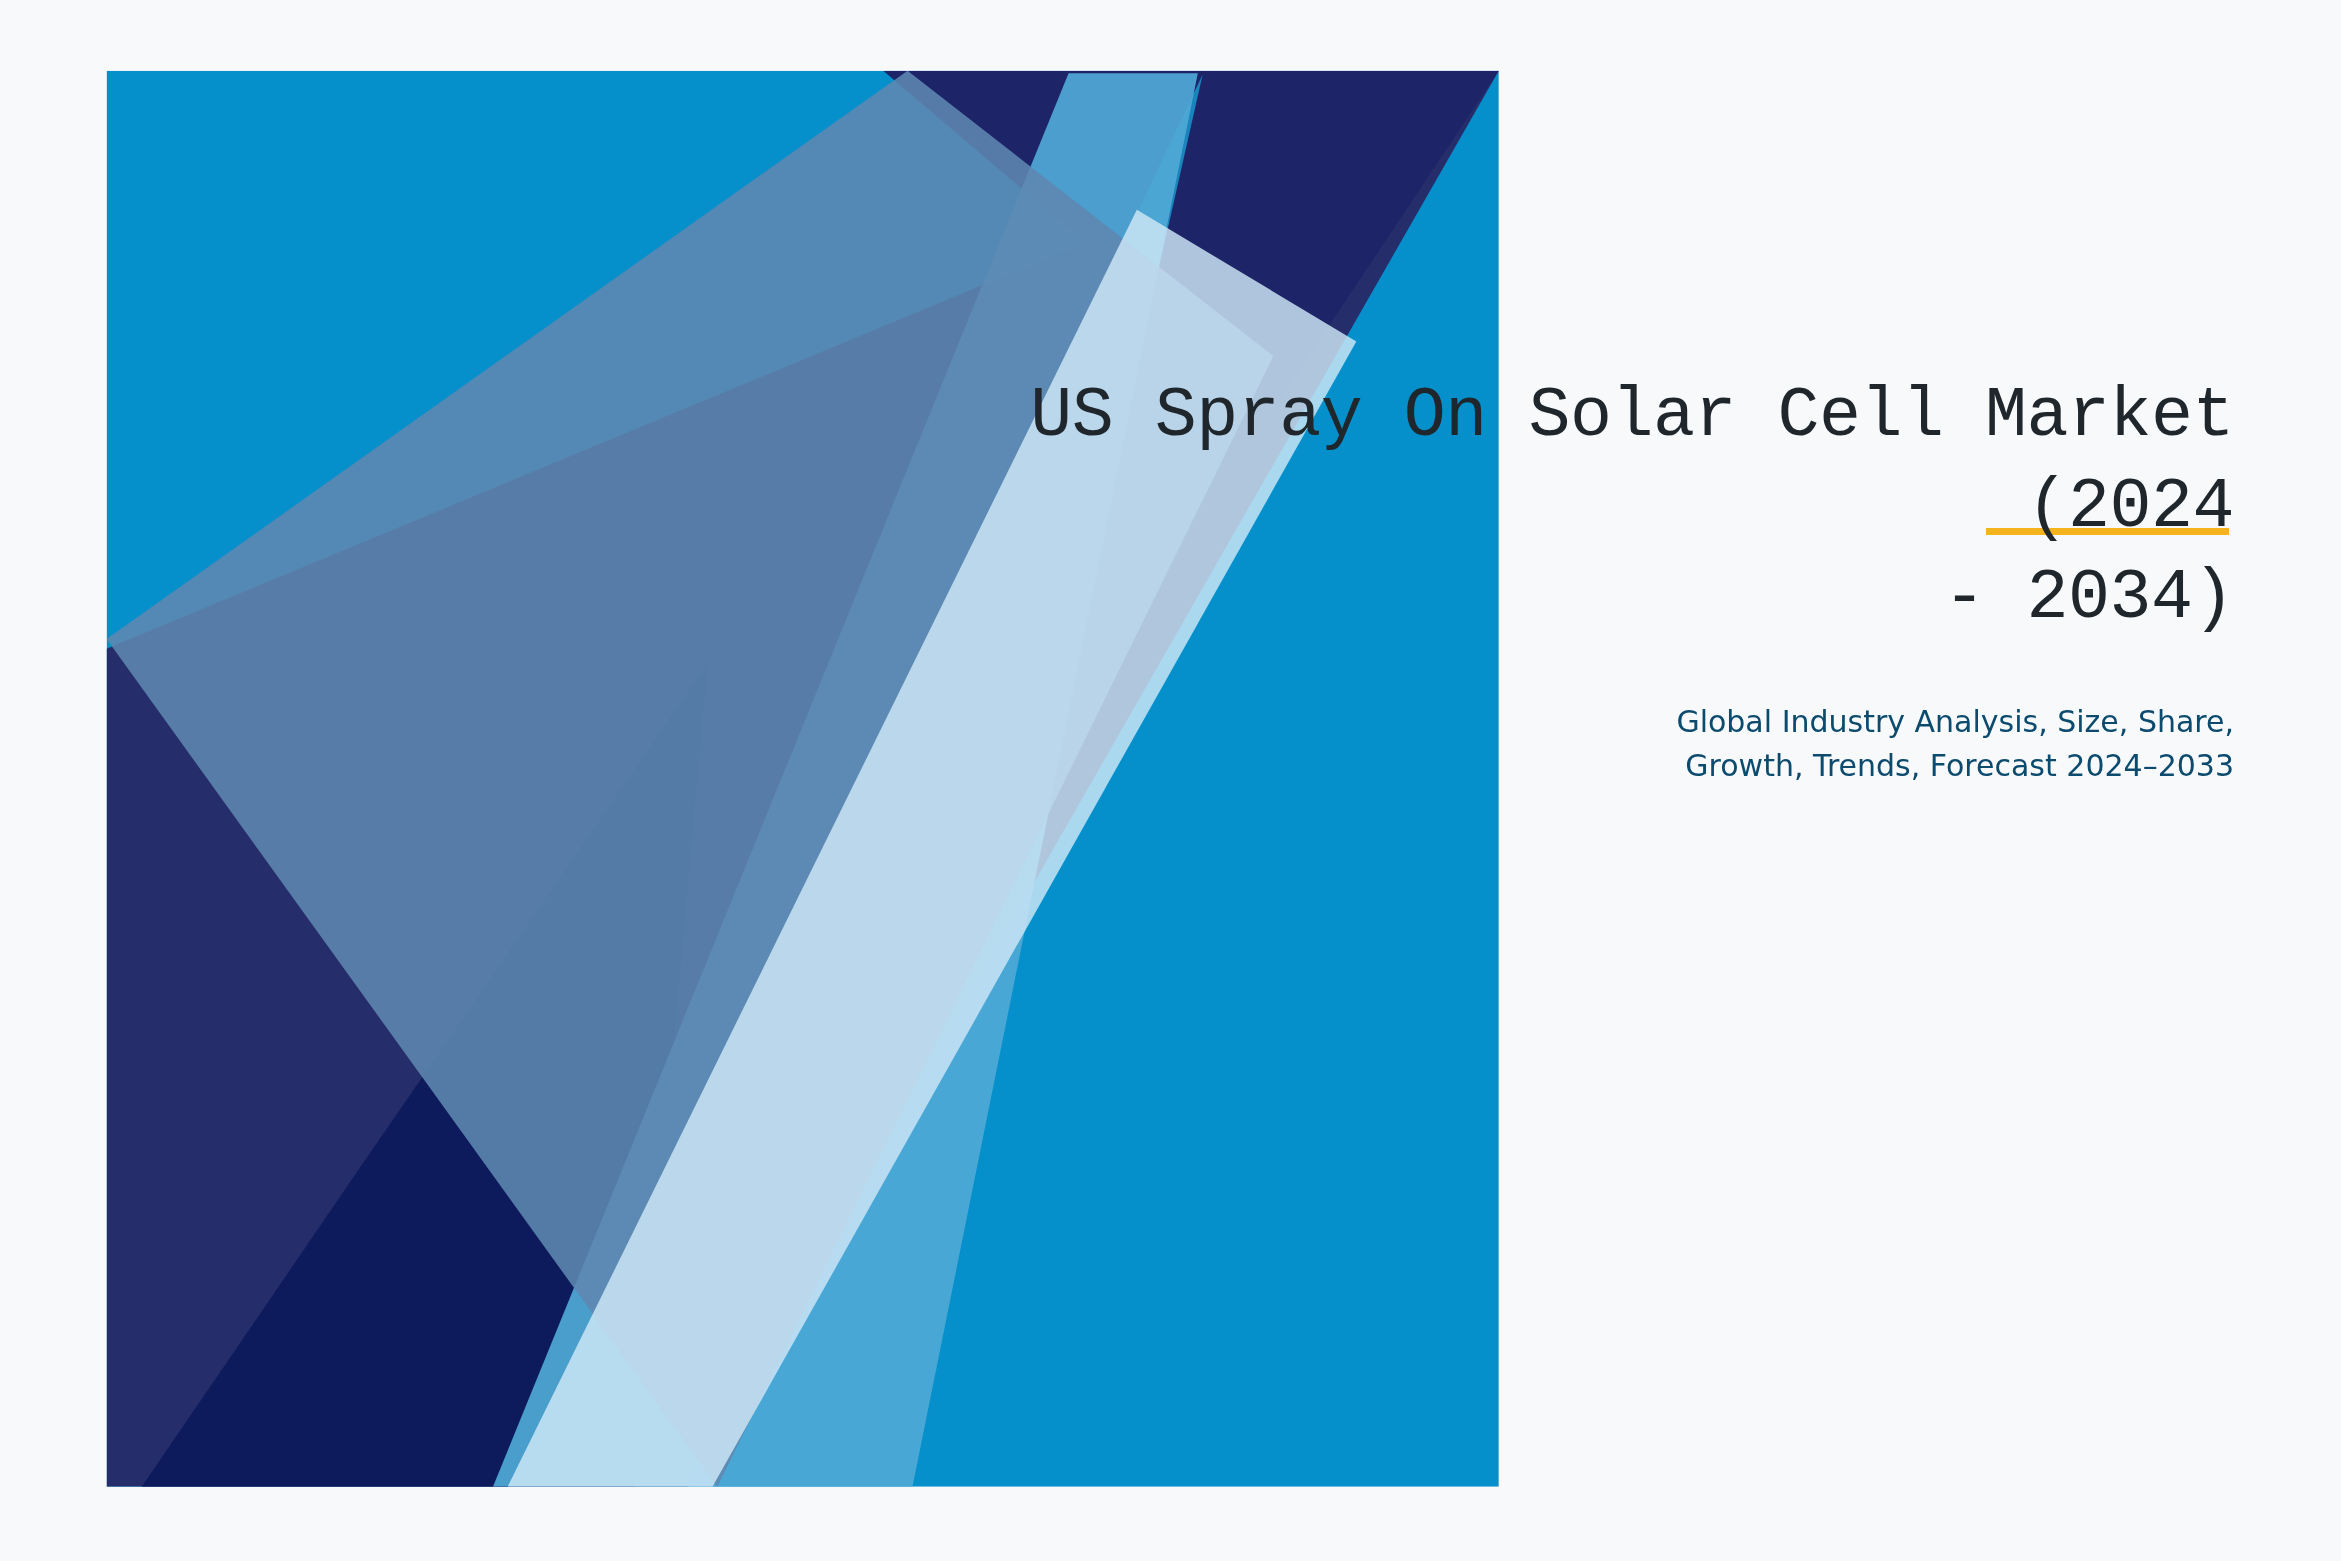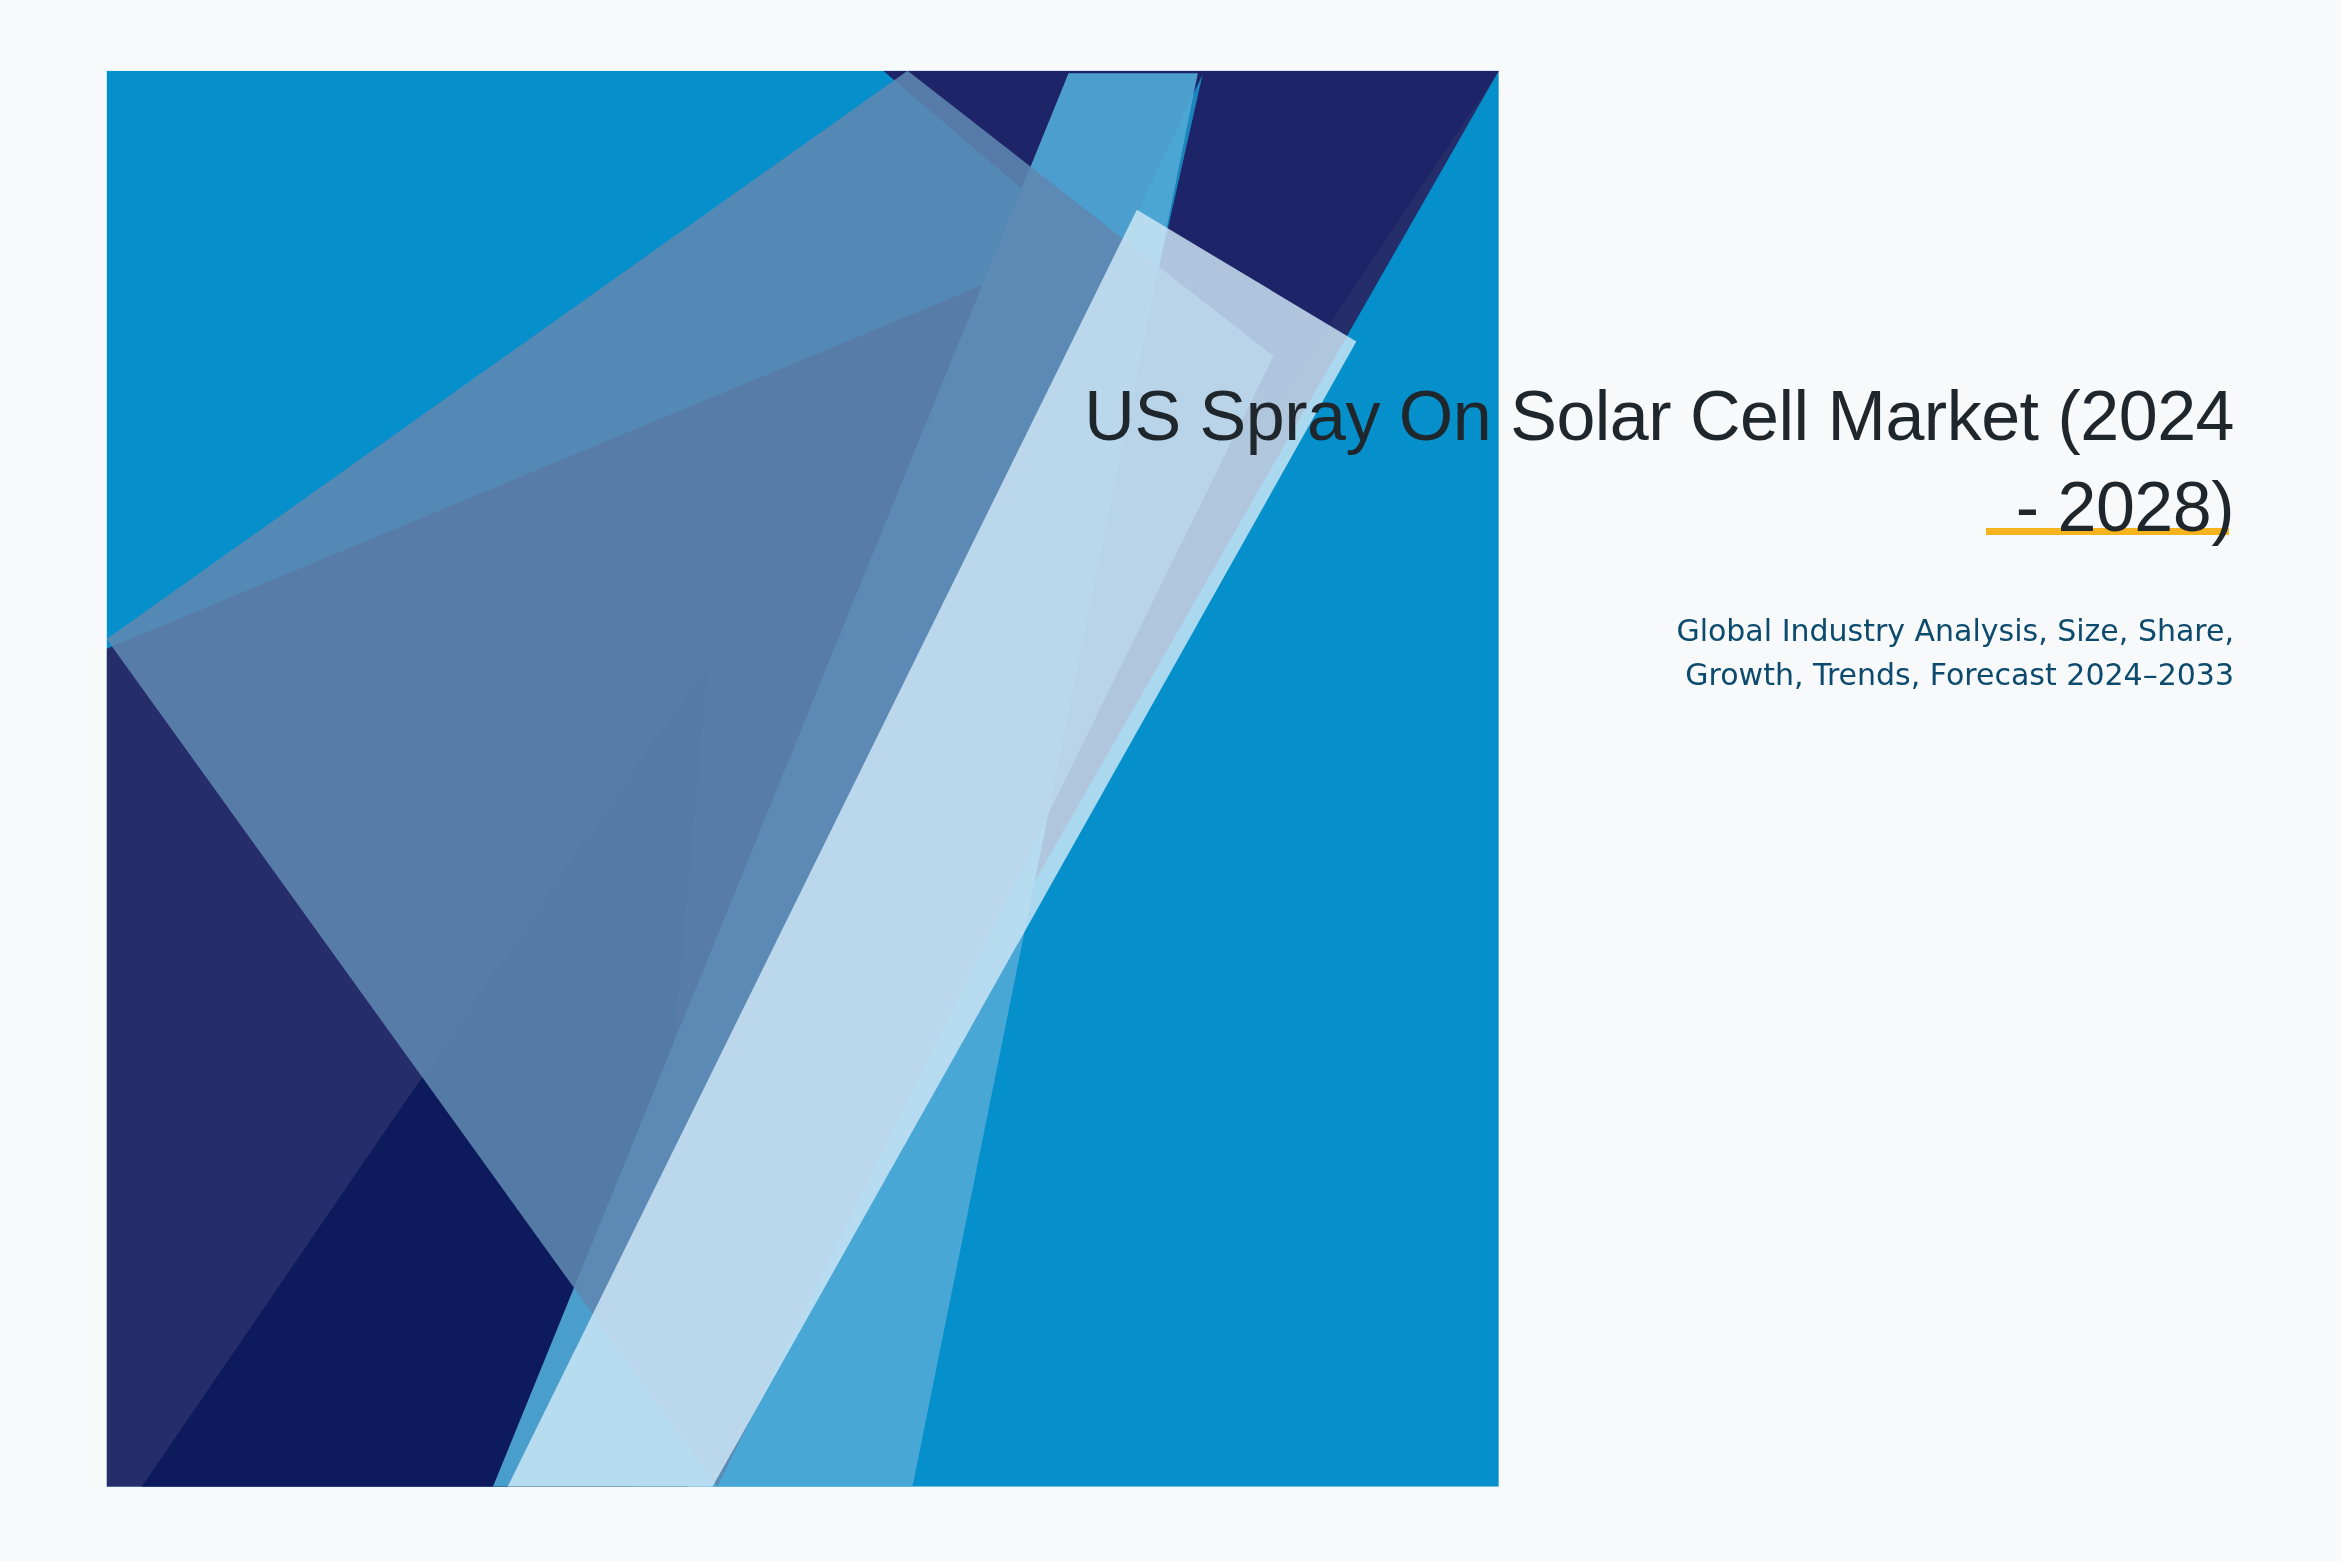--- a/index.html
+++ b/index.html
@@ -31,21 +31,21 @@
   
   #text-block {
     position: absolute;
     right: 108px;
     top: 371px;
     width: 1347px;
     text-align: right;
   }
   #title-line {
     margin: 0;
-    font-family: Liberation Sans, sans-serif;
+    font-family: Liberation Mono, monospace;
     font-weight: 400;
     font-size: 70px;
     line-height: 1.30;
     letter-spacing: -0.5px;
     color: #1f262c;
     position: relative;
     z-index: 3;
   }
   #title-underline {
     position: absolute;
@@ -102,21 +102,21 @@
 
     </g>
   </svg>
 
   <div id="text-block">
 
     <div style="position:relative;">
       <div id="title-underline"></div>
       <h1 id="title-line">
         <span>US Spray On Solar Cell Market (2024</span><br>
-        <span>- 2028)</span>
+        <span>- 2034)</span>
       </h1>
     </div>
 
     <p id="subtitle">
       <span>Global Industry Analysis, Size, Share,</span><br>
       <span>Growth, Trends, Forecast 2024–2033</span>
     </p>
 
   </div>
 

